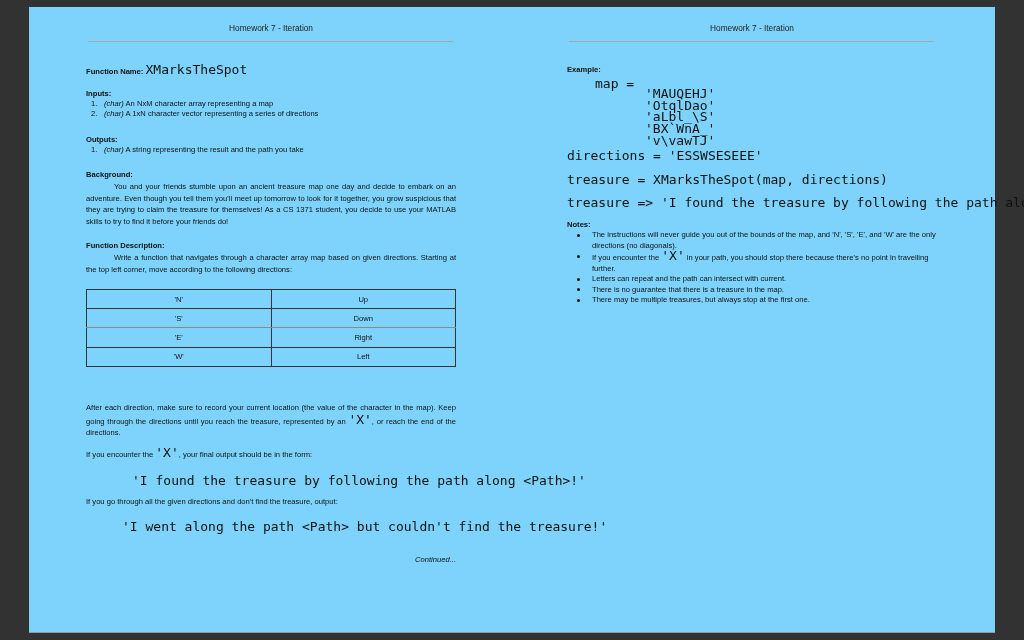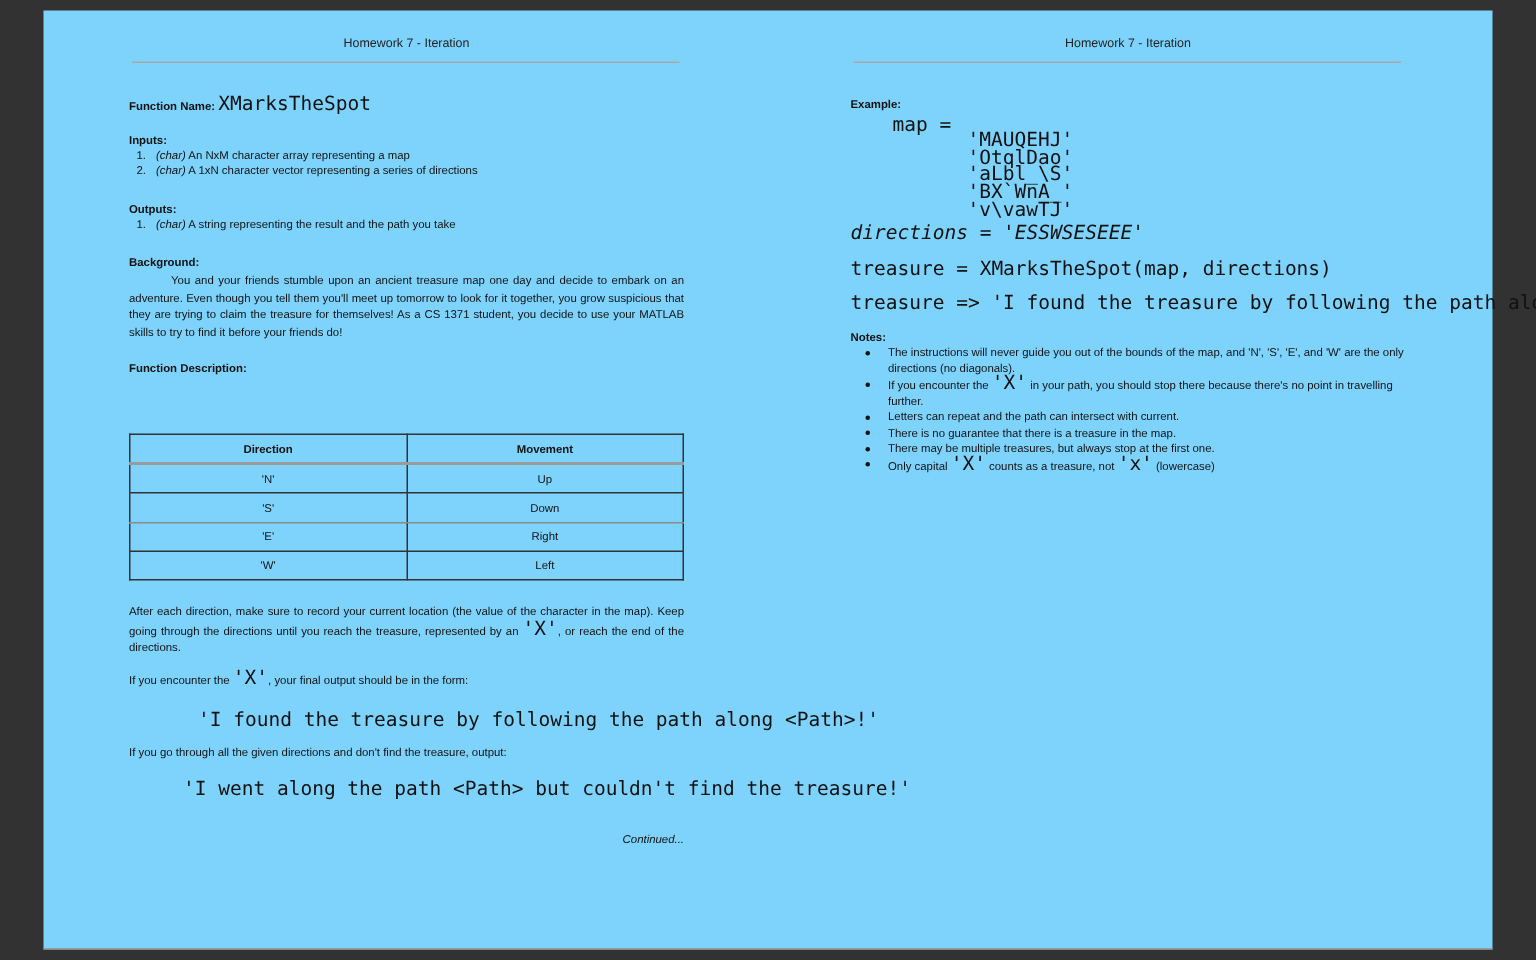--- a/index.html
+++ b/index.html
@@ -79,27 +79,24 @@
 
     <div class="abs t b" style="top:128px;left:0;">Outputs:</div>
     <ol class="list abs t" style="top:138px;left:0;">
       <li><span class="num">1.</span><span class="i">(char)</span><span> A string representing the result and the path you take</span></li>
     </ol>
 
     <div class="abs t b" style="top:163px;left:0;">Background:</div>
     <div class="abs t just" style="top:174px;left:0;width:370px;text-indent:28px;line-height:11.6px;">You and your friends stumble upon an ancient treasure map one day and decide to embark on an adventure. Even though you tell them you'll meet up tomorrow to look for it together, you grow suspicious that they are trying to claim the treasure for themselves! As a CS 1371 student, you decide to use your MATLAB skills to try to find it before your friends do!</div>
 
     <div class="abs t b" style="top:234px;left:0;">Function Description:</div>
+    <div class="abs t just" style="top:245px;left:0;width:370px;text-indent:28px;line-height:11.6px;">Write a function that navigates through a character array map based on given directions. Starting at the top left corner, move according to the following directions:</div>
 
     <table class="dir">
       <tbody>
-          <tr class="head">
-        <th>Direction</th>
-        <th>Movement</th>
-      </tr>
       <tr>
         <td>'N'</td>
         <td>Up</td>
       </tr>
       <tr class="alt">
         <td>'S'</td>
         <td>Down</td>
       </tr>
       <tr>
         <td>'E'</td>
@@ -129,27 +126,26 @@
 
     <div class="abs t b" style="top:58px;left:0;text-align:center;">Example:</div>
     <div class="abs mono code" style="top:69px;left:28px;">map =</div>
     <div class="abs mono code" style="top:81px;left:78px;line-height:11.7px;">
       <div>'MAUQEHJ'</div>
       <div>'OtqlDao'</div>
       <div>'aLbl_\S'</div>
       <div>'BX`WnA_'</div>
       <div>'v\vawTJ'</div>
     </div>
-    <div class="abs mono code" style="top:141px;left:0;font-style:italic;">directions = 'ESSWSESEEE'</div>
+    <div class="abs mono code" style="top:141px;left:0;">directions = 'ESSWSESEEE'</div>
     <div class="abs mono code" style="top:165px;left:0;">treasure = XMarksTheSpot(map, directions)</div>
     <div class="abs mono code" style="top:188px;left:0;">treasure =&gt; 'I found the treasure by following the path along MAtLaBX!'</div>
 
     <div class="abs t b" style="top:213px;left:0;">Notes:</div>
     <ul class="list abs t" style="top:223px;left:0;width:370px;line-height:10.5px;">
       <li style="white-space:normal;"><span class="dot"></span><span>The instructions will never guide you out of the bounds of the map, and 'N', 'S', 'E', and 'W' are the only directions (no diagonals).</span></li>
       <li style="white-space:normal;"><span class="dot"></span><span>If you encounter the </span><span class="mono code">'X'</span><span> in your path, you should stop there because there's no point in travelling further.</span></li>
       <li style="white-space:normal;"><span class="dot"></span><span>Letters can repeat and the path can intersect with current.</span></li>
       <li style="white-space:normal;"><span class="dot"></span><span>There is no guarantee that there is a treasure in the map.</span></li>
       <li style="white-space:normal;"><span class="dot"></span><span>There may be multiple treasures, but always stop at the first one.</span></li>
-      <li style="white-space:normal;"><span class="dot"></span><span>Only capital </span><span class="mono code">'X'</span><span> counts as a treasure, not </span><span class="mono code">'x'</span><span> (lowercase)</span></li>
     </ul>
   </div>
 </div>
 
 </body></html>

